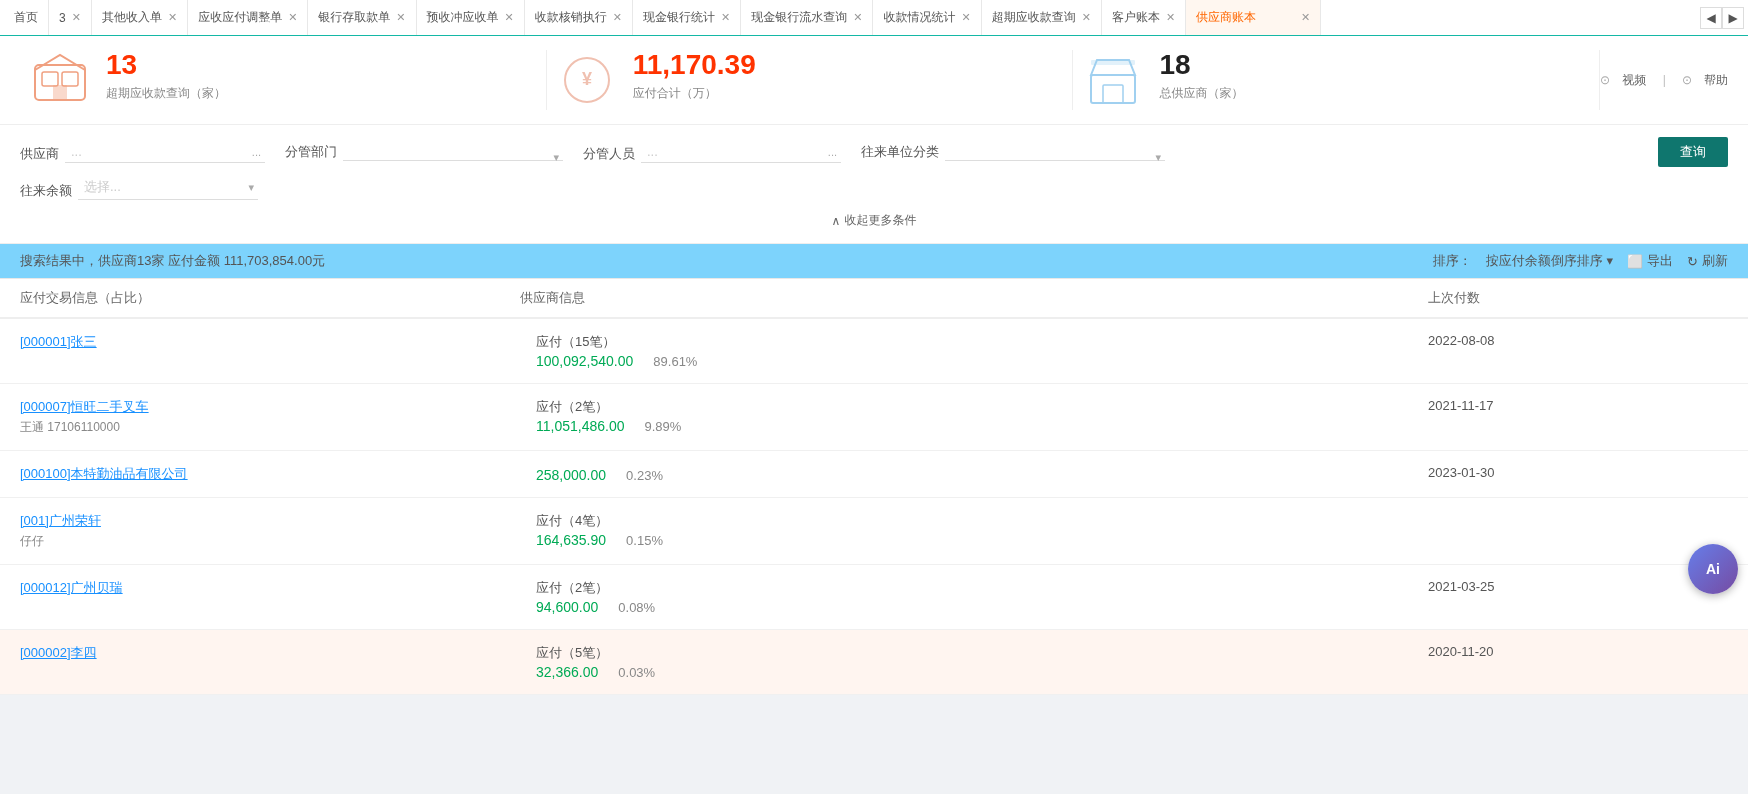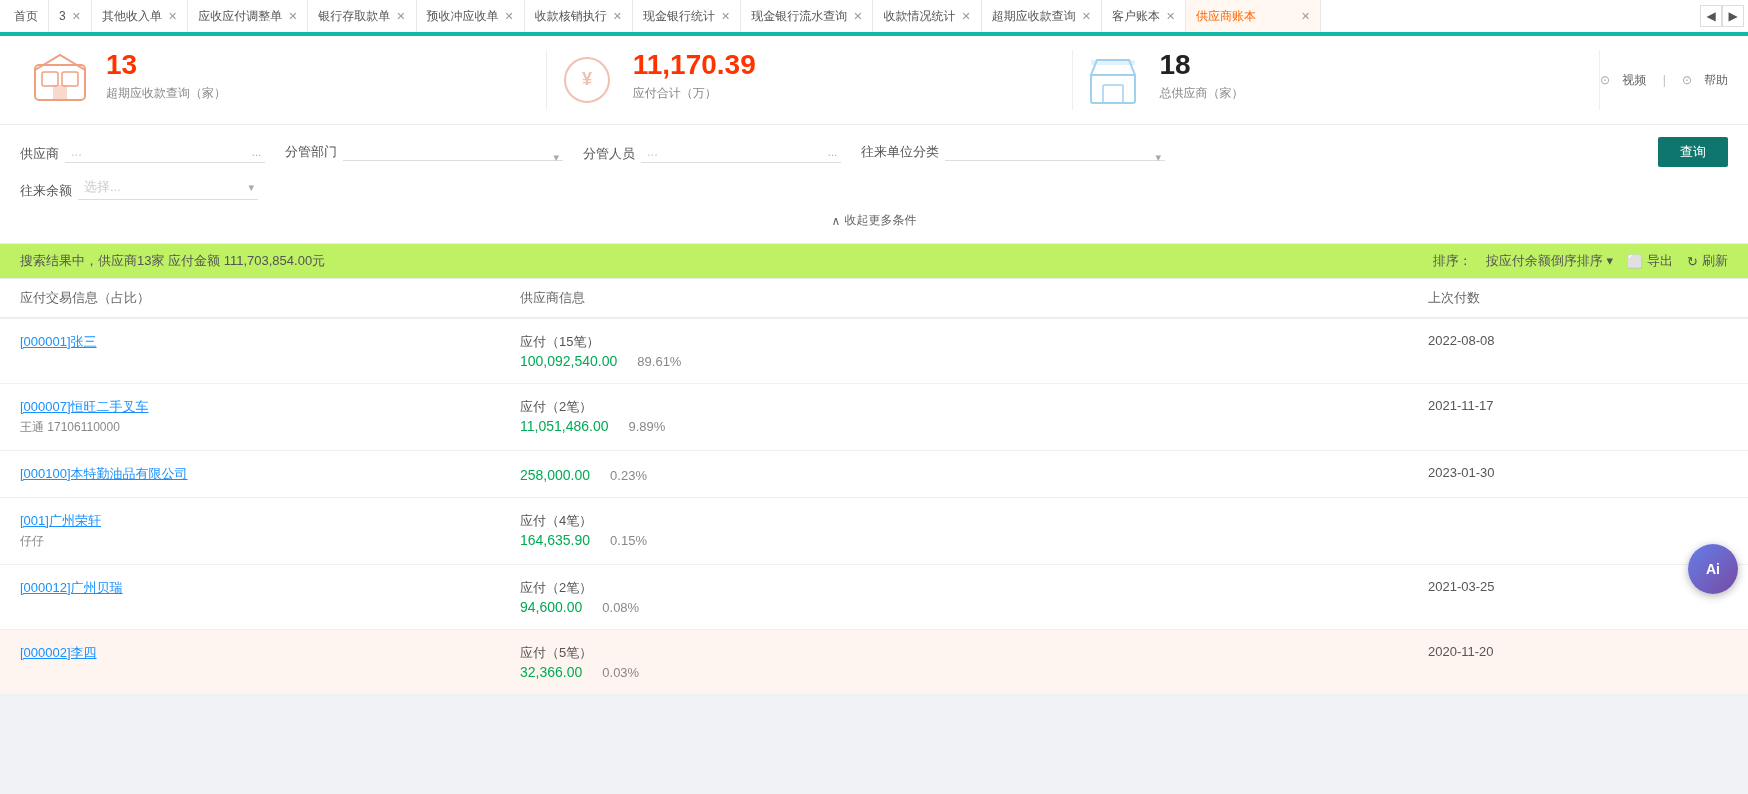--- a/index.html
+++ b/index.html
@@ -3,21 +3,21 @@
   <meta charset="utf-8">
   <style>
     * { box-sizing: border-box; margin: 0; padding: 0; }
     body { font-family: "Microsoft YaHei", "SimHei", sans-serif; font-size: 13px; background: #f0f2f5; color: #333; }
 
     
     .top-nav {
       display: flex;
       align-items: center;
       background: #fff;
-      border-bottom: 4px solid #14b8a6;
+      border-bottom: 1px solid #14b8a6;
       height: 36px;
       padding: 12px 4px;
       overflow: hidden;
       white-space: nowrap;
     }
     .nav-tab {
       display: inline-flex;
       align-items: center;
       padding: 0 10px;
       height: 36px;
@@ -155,21 +155,21 @@
       justify-content: center;
       gap: 4px;
       color: #666;
       font-size: 12px;
       cursor: pointer;
       padding: 4px 0 6px;
     }
 
     
     .result-bar {
-      background: #bef264;
+      background: #7dd3fc;
       padding: 8px 20px;
       display: flex;
       justify-content: space-between;
       border-bottom: 1px solid #e8e8e8;
     }
     .result-info { font-size: 13px; color: #555; }
     .result-actions {
       display: flex;
       align-items: center;
       gap: 14px;
@@ -199,20 +199,21 @@
       font-size: 13px;
       color: #666;
       font-weight: 500;
     }
     .table-row {
       display: grid;
       grid-template-columns: 500px 1fr 300px;
       padding: 14px 20px;
       border-bottom: 1px solid #f0f0f0;
       align-items: start;
+      gap: 16px;
     }
     .table-row.highlighted { background: #fff5f0; }
     .supplier-link {
       color: #1890ff;
       text-decoration: underline;
       cursor: pointer;
       font-size: 13px;
     }
     .supplier-sub {
       font-size: 12px;

